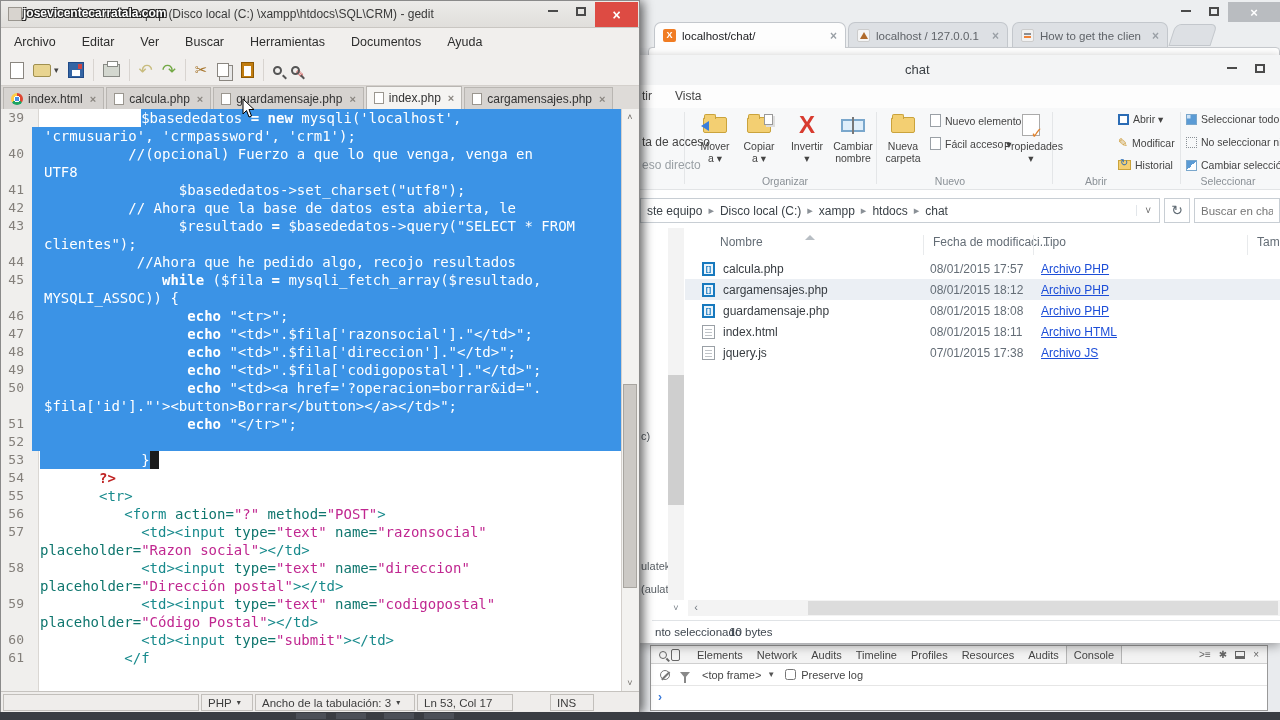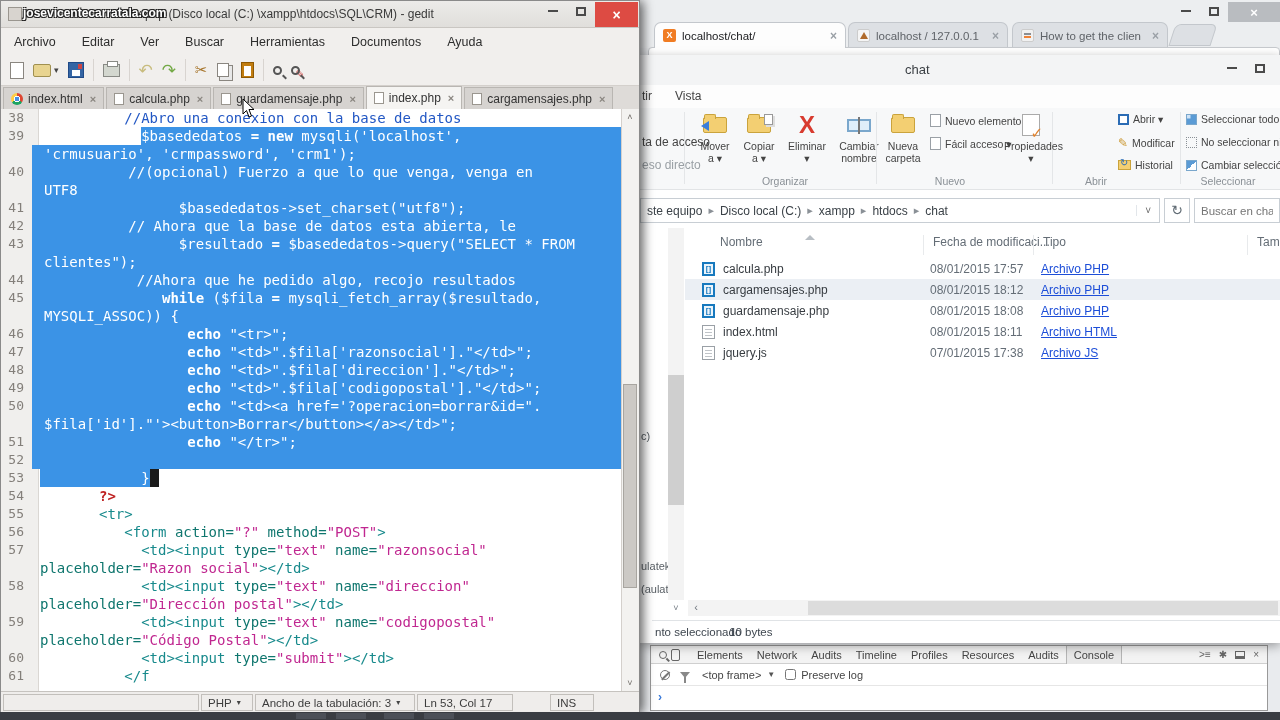--- a/index.html
+++ b/index.html
@@ -292,24 +292,24 @@
               <span class="ov-pages"></span>
             </span>
           </div>
         <div>Copiar</div>
         <div>a ▾</div>
       </div>
       <div class="rib-big" style="left:144px;">
         <div class="ric">
             <span class="red-x">X</span>
           </div>
-        <div>Eliminar</div>
+        <div>Invertir</div>
         <div>▾</div>
       </div>
-      <div class="rib-big" style="left:196px;">
+      <div class="rib-big" style="left:190px;">
         <div class="ric">
             <span class="rename-ic"></span>
           </div>
         <div>Cambiar</div>
         <div>nombre</div>
       </div>
       <div class="rib-grouplabel" style="left:85px;">Organizar</div>
       <div class="rib-sep" style="left:236px;"></div>
 
       <div class="rib-big" style="left:240px;">
@@ -543,24 +543,20 @@
           <span class="gtab-fileic"></span>
           <span>cargamensajes.php</span>
           <span class="gclose">×</span>
         </div>
       </div>
 
     <div class="codearea">
       <div class="gutter-bg"></div>
       <div id="code-lines" style="position:relative;">
           <div class="crow">
-            <span class="ln">38</span>
-            <div class="cbody"><span class="cs-c">          //Abro una conexion con la base de datos</span></div>
-          </div>
-          <div class="crow">
             <span class="ln">39</span>
             <div class="cbody"><span class="cs-pl">            </span><div class="selgrow"><span class="cs-w">$basededatos </span><span class="cs-wb">= new</span><span class="cs-w"> mysqli('localhost',</span></div></div>
           </div>
           <div class="crow">
             <span class="ln"></span>
             <div class="cbody bgsel"><span class="cs-w">'crmusuario', 'crmpassword', 'crm1');</span></div>
           </div>
           <div class="crow">
             <span class="ln">40</span>
             <div class="cbody bgsel"><span class="cs-w">          //(opcional) Fuerzo a que lo que venga, venga en</span></div>

